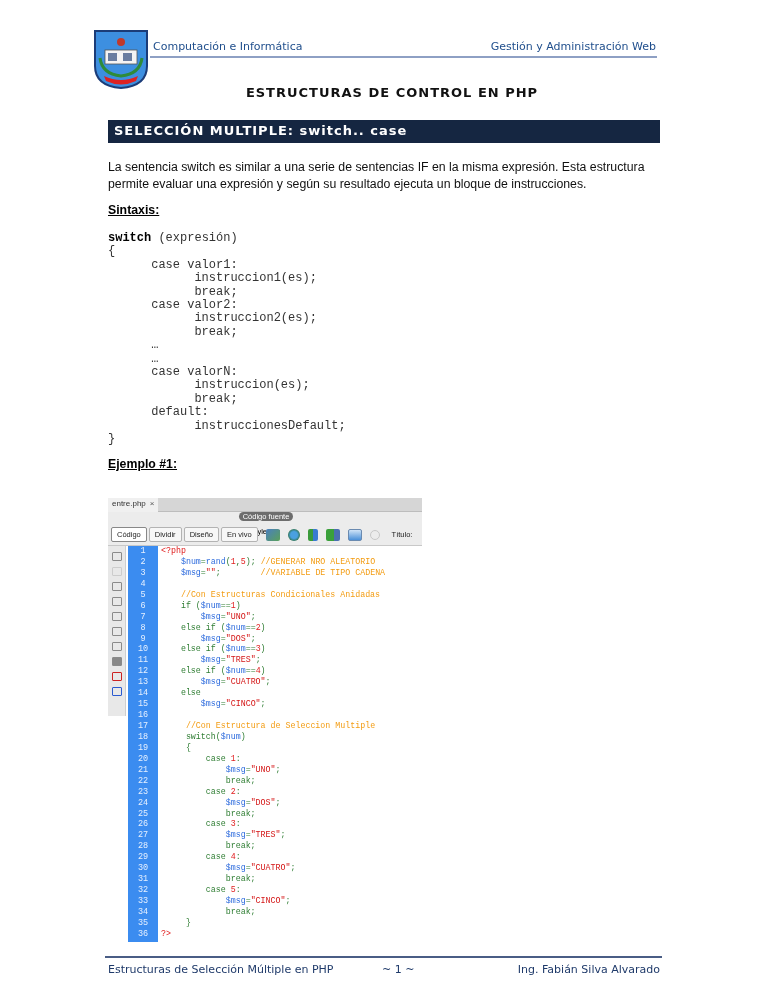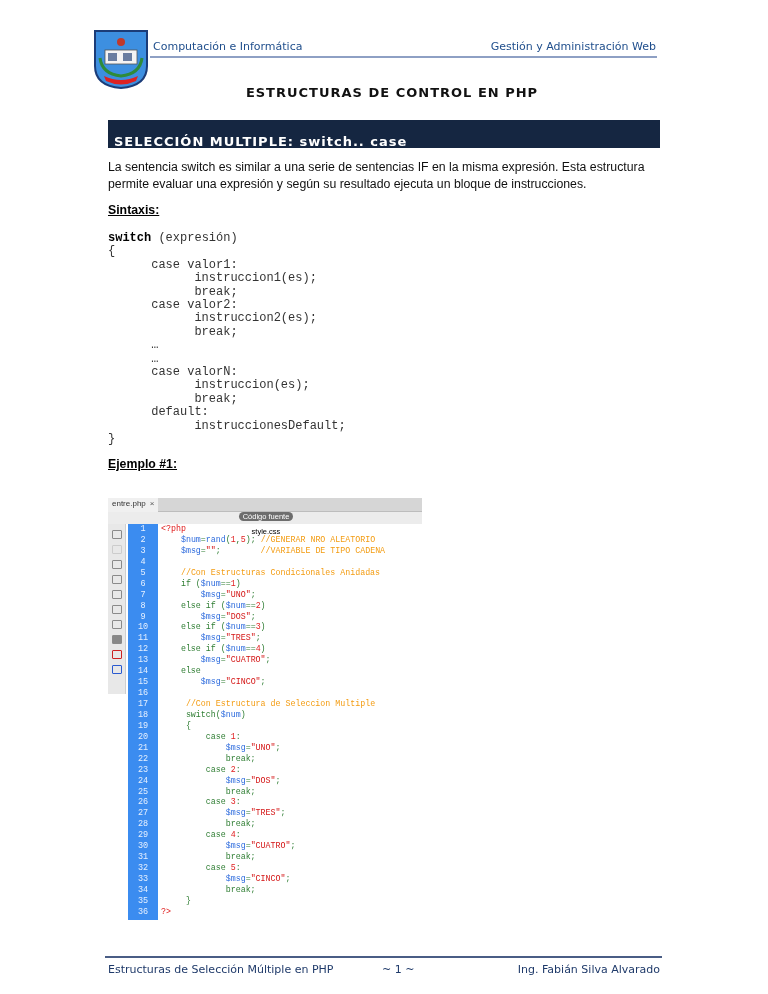--- a/index.html
+++ b/index.html
@@ -9,21 +9,21 @@
   
   .logo { position: absolute; left: 92px; top: 28px; width: 58px; height: 62px; }
   .hdr-left { position: absolute; left: 153px; top: 40px; font-size: 11px; color: #1f4e8c; }
   .hdr-right { position: absolute; right: 112px; top: 40px; font-size: 11px; color: #1f4e8c; }
   .hdr-line { position: absolute; left: 150px; top: 56px; width: 507px; height: 2px; background: #8ea0c4; }
 
   .doc-title { position: absolute; left: 8px; width: 768px; top: 85px; text-align: center;
     font-family: "DejaVu Sans", sans-serif; font-weight: bold; font-size: 13px; letter-spacing: 1px; color: #111; }
 
   .section-bar { position: absolute; left: 108px; top: 120px; width: 552px; height: 23px; background: #152641;
-    color: #fff; font-weight: bold; font-size: 13px; padding: 14px 6px; letter-spacing: 1px; }
+    color: #fff; font-weight: bold; font-size: 13px; padding: 3px 6px; letter-spacing: 1px; }
 
   .para { position: absolute; left: 108px; top: 159px; width: 555px; font-family: "Liberation Sans", sans-serif;
     font-size: 12.3px; line-height: 17px; color: #111; }
   .sintaxis { position: absolute; left: 108px; top: 203px; font-family: "Liberation Sans", sans-serif;
     font-weight: bold; font-size: 12.3px; text-decoration: underline; }
 
   .syntax { position: absolute; left: 108px; top: 232px; font-family: "Liberation Mono", monospace;
     font-size: 12px; line-height: 13.4px; color: #333; white-space: pre; }
   .syntax .kw { font-weight: bold; color: #000; }
 
@@ -117,20 +117,33 @@
 
 <div class="editor">
   <div class="tabbar">
     <div class="file-tab">
       <span>entre.php</span><span class="x">×</span>
     </div>
   </div>
   <div class="related">
     <span class="src">Código fuente</span>
     <span>style.css</span>
+  </div>
+  <div class="toolbar">
+    <span class="tbtn active">Código</span>
+    <span class="tbtn">Dividir</span>
+    <span class="tbtn">Diseño</span>
+    <span class="tbtn">En vivo</span>
+    <span class="ticon" style="background:linear-gradient(135deg,#4a7fc0,#5aa05a);"></span>
+    <span class="ticon" style="background:radial-gradient(circle,#4aa0e0 40%,#2a6a30 80%);border-radius:50%;width:12px;"></span>
+    <span class="ticon" style="background:linear-gradient(90deg,#3a9a3a 50%,#3a7ad0 50%);width:10px;"></span>
+    <span class="ticon" style="background:linear-gradient(90deg,#3aa03a 60%,#4a6fb0 60%);"></span>
+    <span class="ticon" style="background:linear-gradient(180deg,#cfe3f7,#4a90d9);border:1px solid #6a8ab0;"></span>
+    <span class="ticon" style="border:1px solid #c8c8c8;border-radius:50%;width:10px;height:10px;"></span>
+    <span class="titulo">Título:</span>
   </div>
   <div class="code-area">
     <div class="gutter-icons">
       <div class="gi"></div>
       <div class="gi" style="border-color:#ccc"></div>
       <div class="gi"></div>
       <div class="gi"></div>
       <div class="gi"></div>
       <div class="gi"></div>
       <div class="gi"></div>

